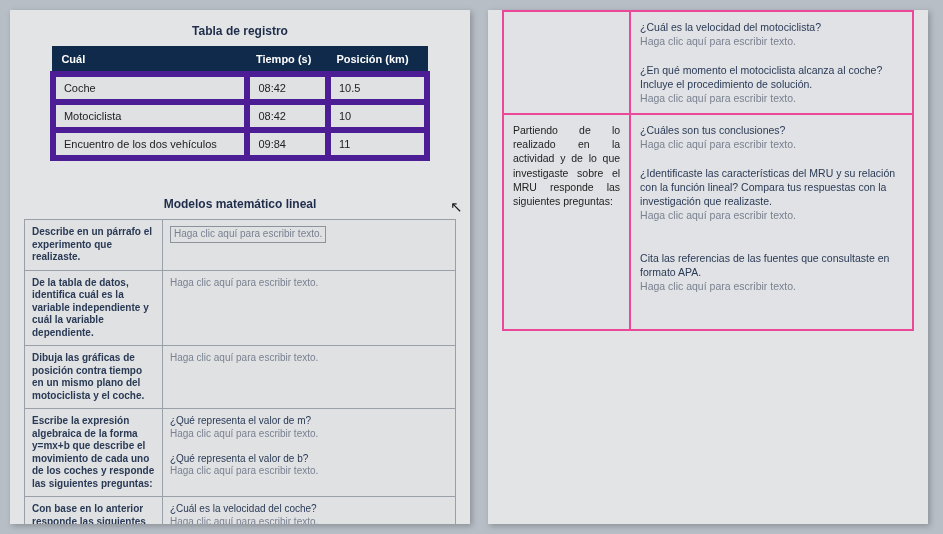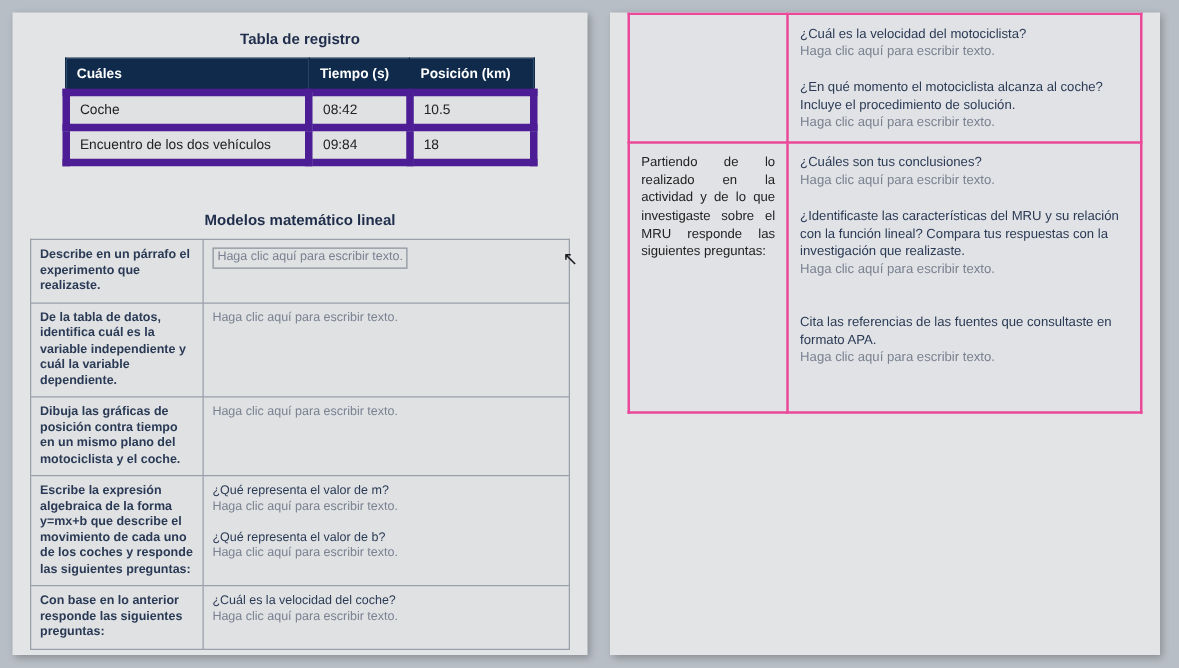--- a/index.html
+++ b/index.html
@@ -116,33 +116,38 @@
 </style>
 </head>
 <body>
 
 <div class="page page-left">
   <h4>Tabla de registro</h4>
 
   <table class="tbl-reg">
     <tbody>
         <tr>
-      <th>Cuáles</th>
+      <th>Cuál</th>
       <th><span>Tiempo (s)</span></th>
       <th><span>Posición (km)</span></th>
     </tr>
     <tr>
       <td>Coche</td>
       <td>08:42</td>
       <td>10.5</td>
     </tr>
     <tr>
+      <td>Motociclista</td>
+      <td>08:42</td>
+      <td>10</td>
+    </tr>
+    <tr>
       <td>Encuentro de los dos vehículos</td>
       <td>09:84</td>
-      <td>18</td>
+      <td>11</td>
     </tr>
   </tbody>
     </table>
 
   <h4 style="margin-top:36px">Modelos matemático lineal</h4>
 
   <table class="reporte">
     <tbody>
 
     <tr>

